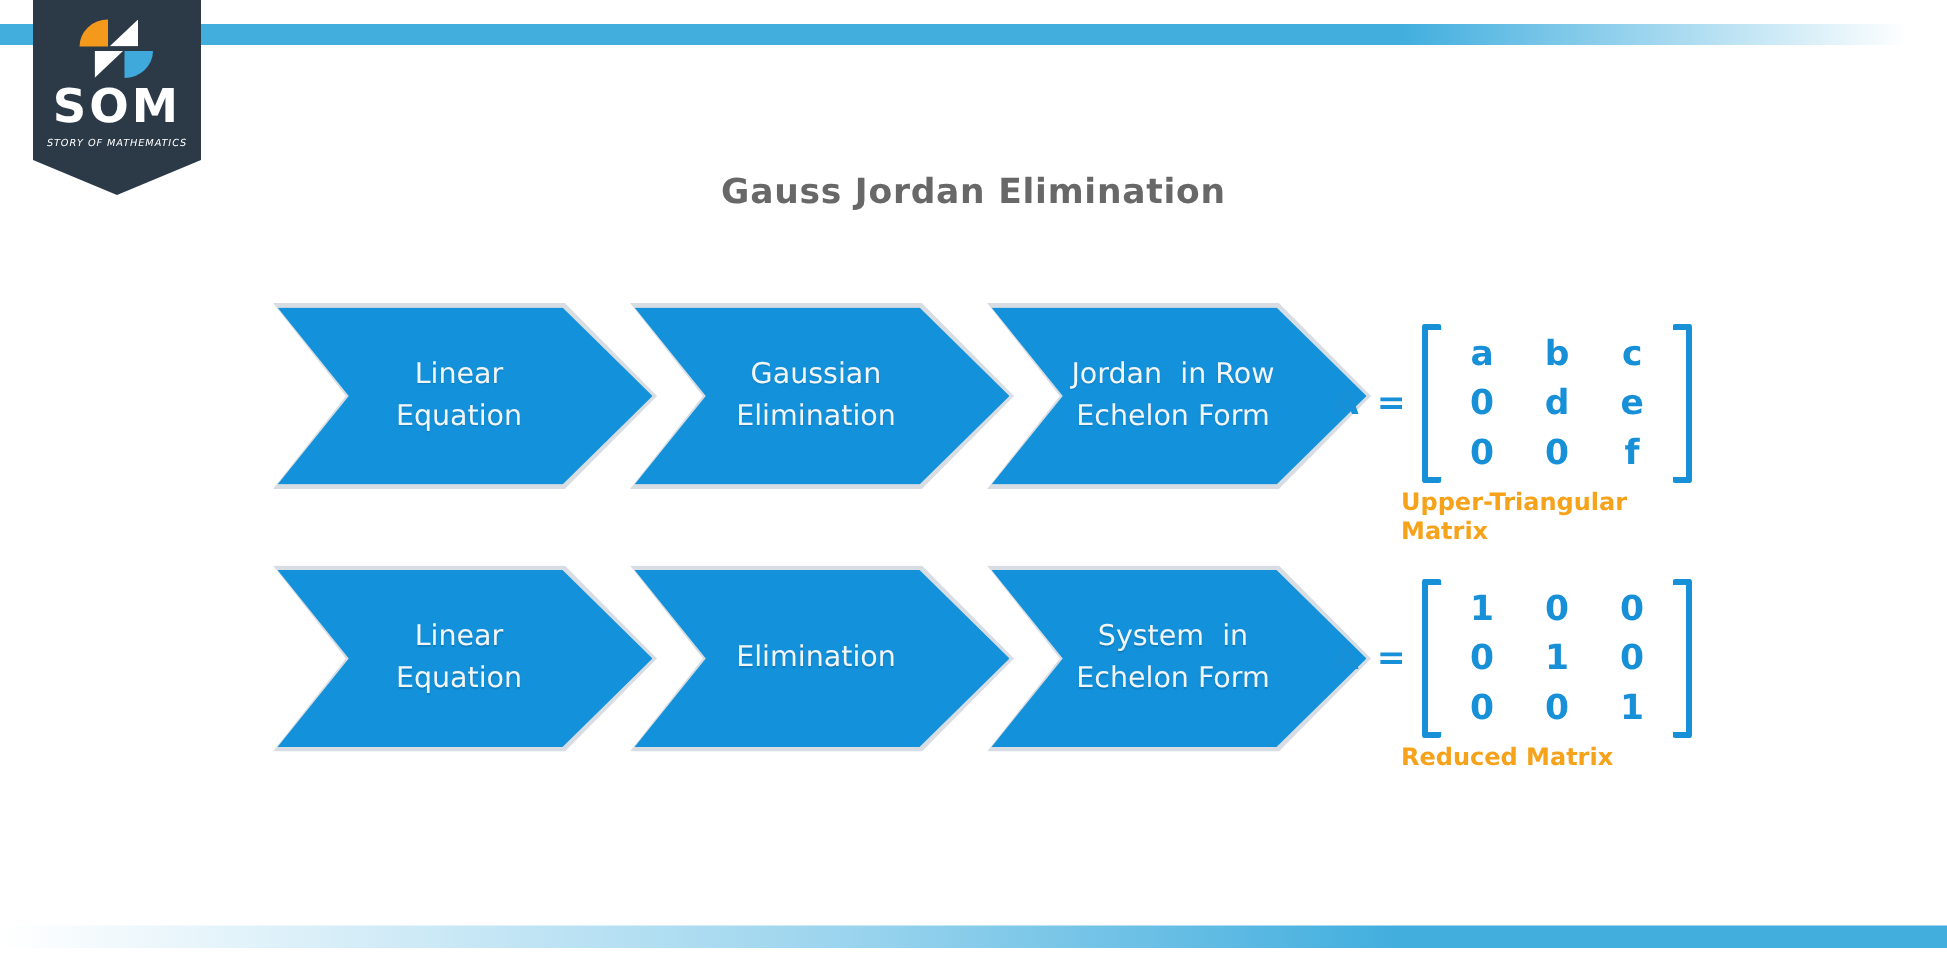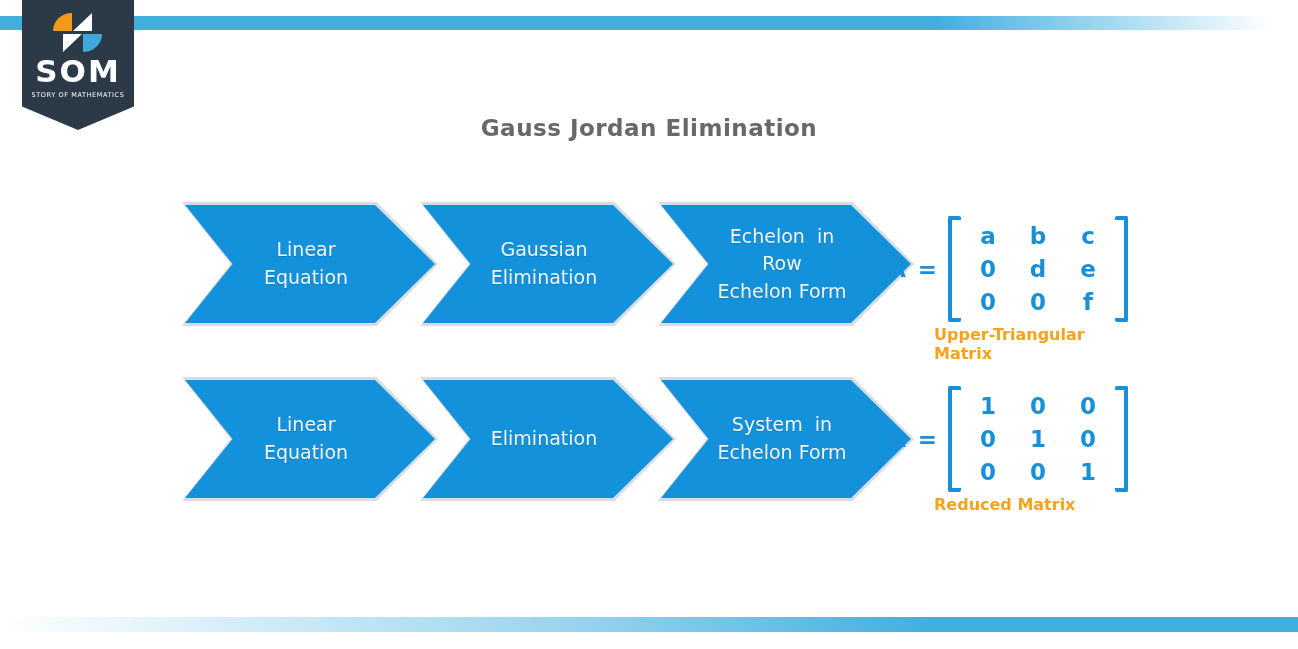--- a/index.html
+++ b/index.html
@@ -36,21 +36,21 @@
     clip-path:polygon(0 0,100% 0,100% 82%,50% 100%,0 82%);
     text-align:center;z-index:5;
   }
   .som-icon{position:relative;width:50px;height:39px;margin:13px auto 4px auto;}
   .som-icon .pc{position:absolute;width:19px;height:18px;}
   .pc-orange{left:0;top:0;background:var(--logo-orange);border-radius:100% 0 0 0;}
   .pc-sail{left:20px;top:0;background:#ffffff;clip-path:polygon(0 100%,100% 100%,100% 0);}
   .pc-tri{left:10px;top:21px;background:#ffffff;clip-path:polygon(0 0,100% 0,0 100%);}
   .pc-blue{left:30px;top:21px;background:var(--logo-light-blue);border-radius:0 0 100% 0;}
   .som-word{color:#ffffff;font-size:31px;font-weight:bold;letter-spacing:2px;line-height:1;}
-  .som-tagline{color:#ffffff;font-size:6.5px;letter-spacing:0.6px;margin-top:4px;}
+  .som-tagline{color:#ffffff;font-size:6.5px;letter-spacing:0.6px;margin-top:4px;font-style:italic;}
 
   
   .page-title{
     position:absolute;left:0;top:70px;width:1298px;text-align:center;
     color:var(--title-gray);font-size:23px;font-weight:bold;letter-spacing:0.5px;margin-top:45px;
   }
 
   
   .flow-row{position:absolute;left:185px;display:flex;}
   .flow-row.r1{top:205px;}
@@ -119,21 +119,21 @@
     <div class="arrow">
       <div class="arrow-outline"></div>
       <div class="arrow-body">
         <span class="line">Gaussian</span>
         <span class="line">Elimination</span>
       </div>
     </div>
     <div class="arrow">
       <div class="arrow-outline"></div>
       <div class="arrow-body">
-        <span class="line">Echelon  in Row</span>
+        <span class="line">Jordan  in Row</span>
         <span class="line">Echelon Form</span>
       </div>
     </div>
   </div>
 
   <div class="matrix-block m1">
     <div class="matrix-line">
       <span class="m-eq">A =</span>
       <div class="bracket left"></div>
       <div class="m-grid">

